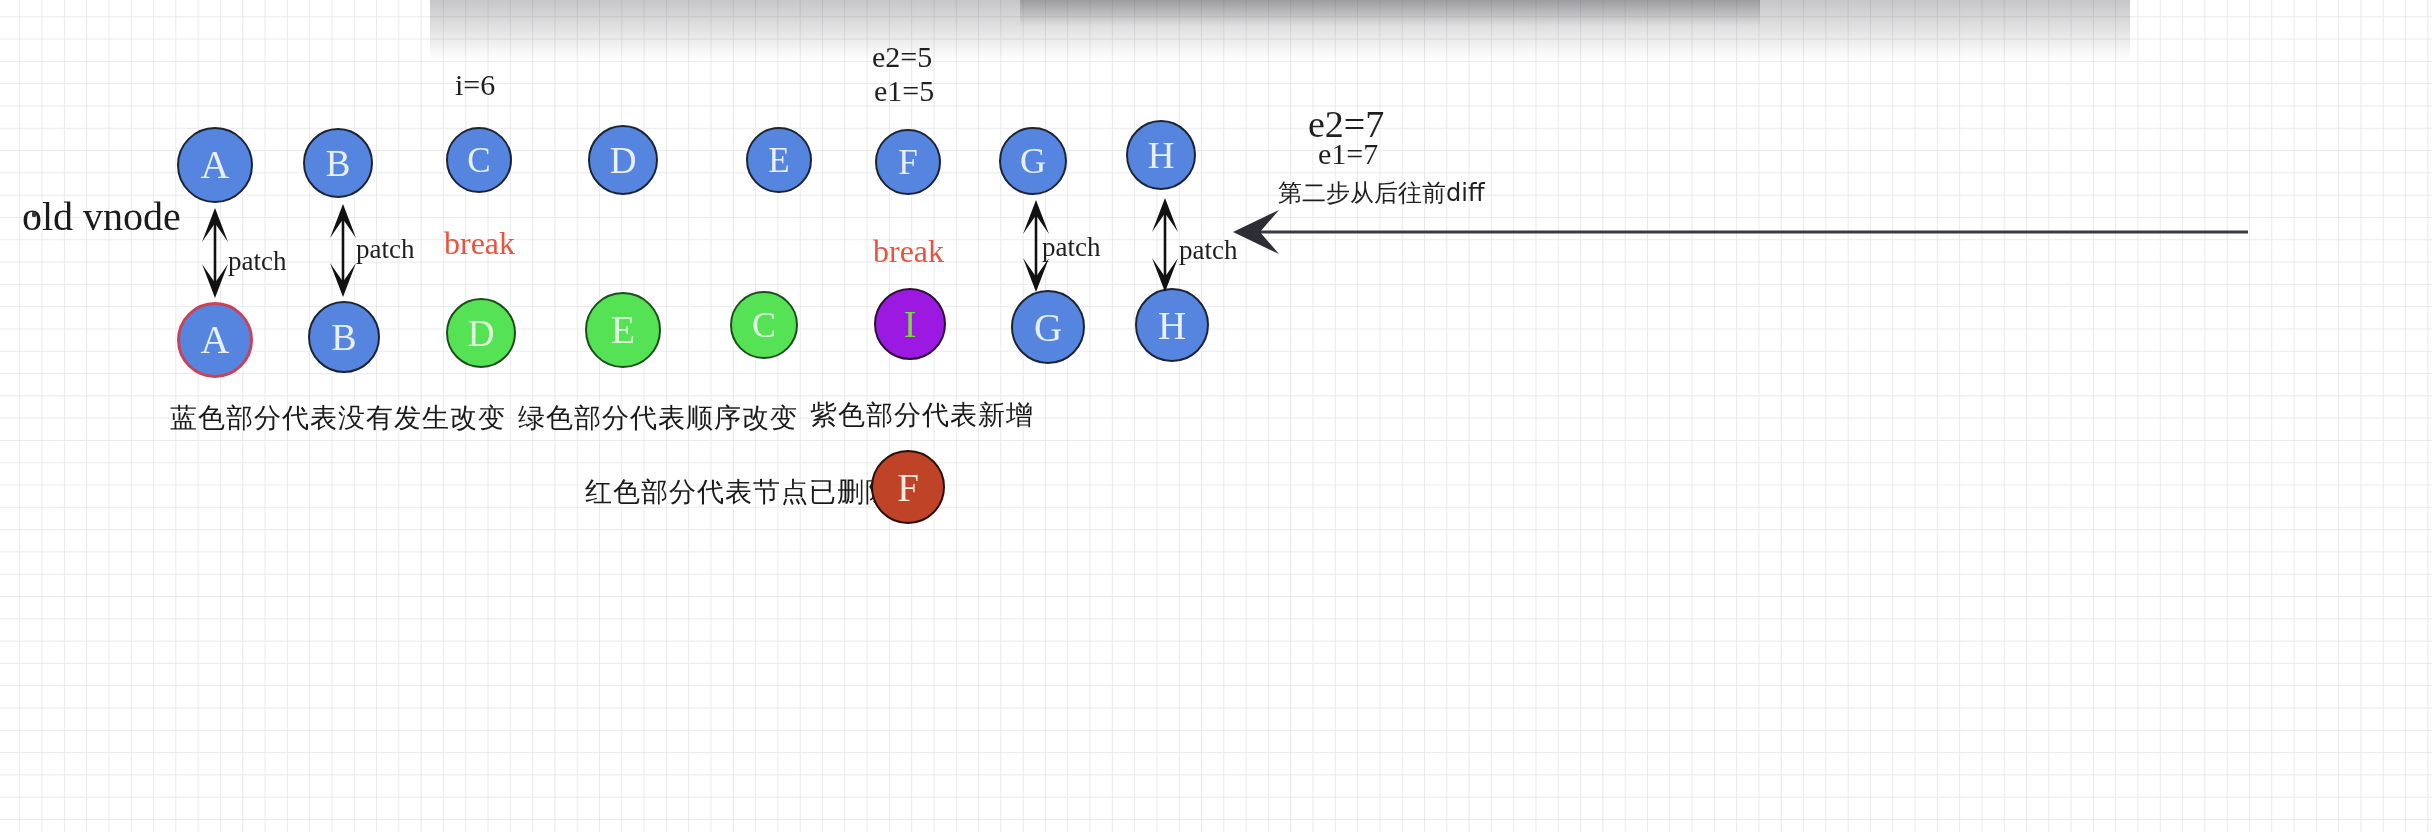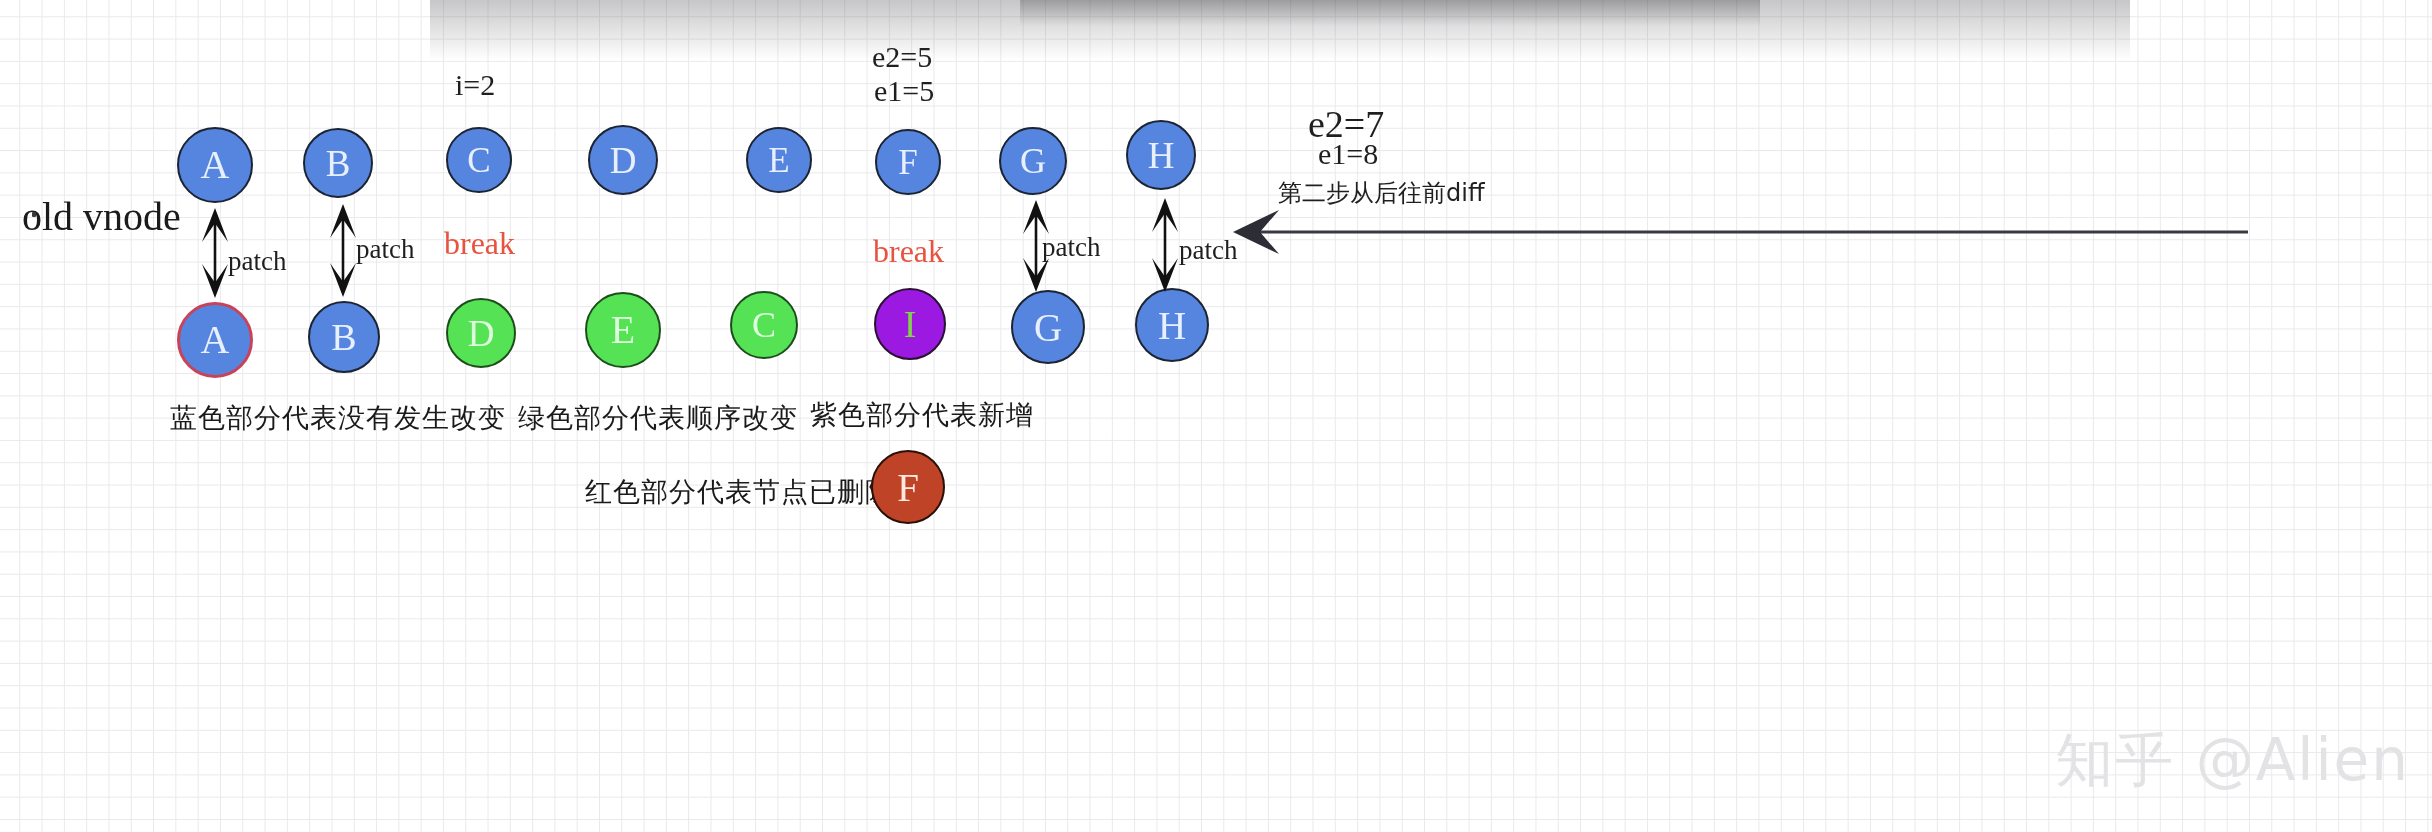--- a/index.html
+++ b/index.html
@@ -198,27 +198,27 @@
       </div>
       <div class="node node-blue" style="left: 1011px; top: 290px; width: 74px; height: 74px; font-size: 39px;">
         <span>G</span>
       </div>
       <div class="node node-blue" style="left: 1135px; top: 288px; width: 74px; height: 74px; font-size: 39px;">
         <span>H</span>
       </div>
     </div>
 
   <div id="annot-layer">
-      <div class="annot" style="left: 455px; top: 68px; font-size: 30px;">i=2</div>
+      <div class="annot" style="left: 455px; top: 68px; font-size: 30px;">i=6</div>
       <div class="annot annot-break" style="left: 444px; top: 225px; font-size: 32px;">break</div>
       <div class="annot annot-break" style="left: 873px; top: 233px; font-size: 32px;">break</div>
       <div class="annot" style="left: 872px; top: 40px; font-size: 30px;">e2=5</div>
       <div class="annot" style="left: 874px; top: 74px; font-size: 30px;">e1=5</div>
       <div class="annot" style="left: 1308px; top: 102px; font-size: 38px;">e2=7</div>
-      <div class="annot" style="left: 1318px; top: 137px; font-size: 30px;">e1=8</div>
+      <div class="annot" style="left: 1318px; top: 137px; font-size: 30px;">e1=7</div>
     </div>
 
   <div id="patch-layer">
       <div class="patch-label" style="left: 228px; top: 246px;">patch</div>
       <div class="patch-label" style="left: 356px; top: 234px;">patch</div>
       <div class="patch-label" style="left: 1042px; top: 232px;">patch</div>
       <div class="patch-label" style="left: 1179px; top: 235px;">patch</div>
     </div>
 
   <svg class="overlay" id="arrow-svg" viewBox="0 0 2432 832" xmlns="http://www.w3.org/2000/svg">
@@ -256,14 +256,13 @@
       <div class="legend-text" style="left: 810px; top: 397px;">紫色部分代表新增</div>
       <div class="legend-text" style="left: 585px; top: 474px;">红色部分代表节点已删除</div>
     </div>
 
   <div id="deleted-layer">
       <div class="node node-brick" style="left: 871px; top: 450px; width: 74px; height: 74px; font-size: 39px;">
         <span>F</span>
       </div>
     </div>
 
-  <div id="watermark">知乎 @Alien</div>
 </div>
 
 </body></html>

